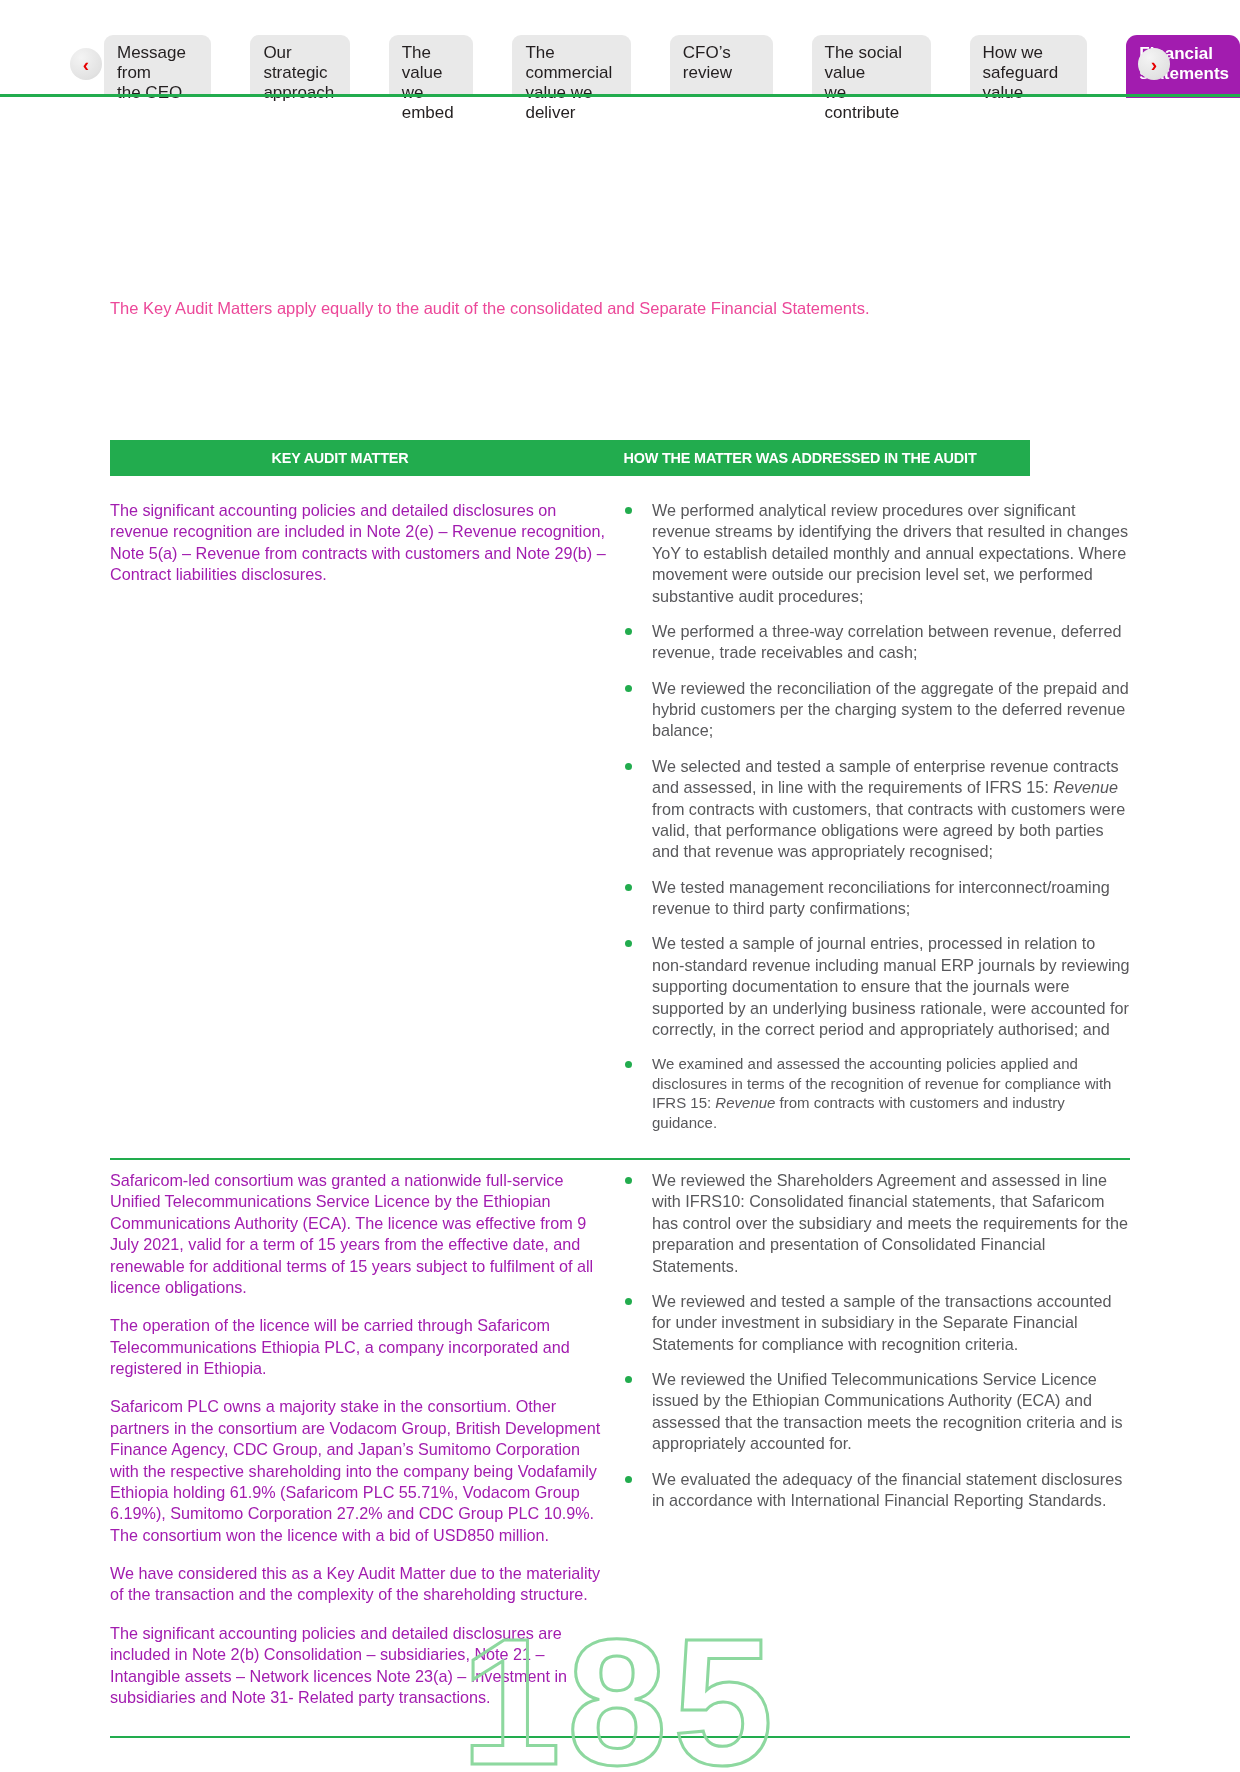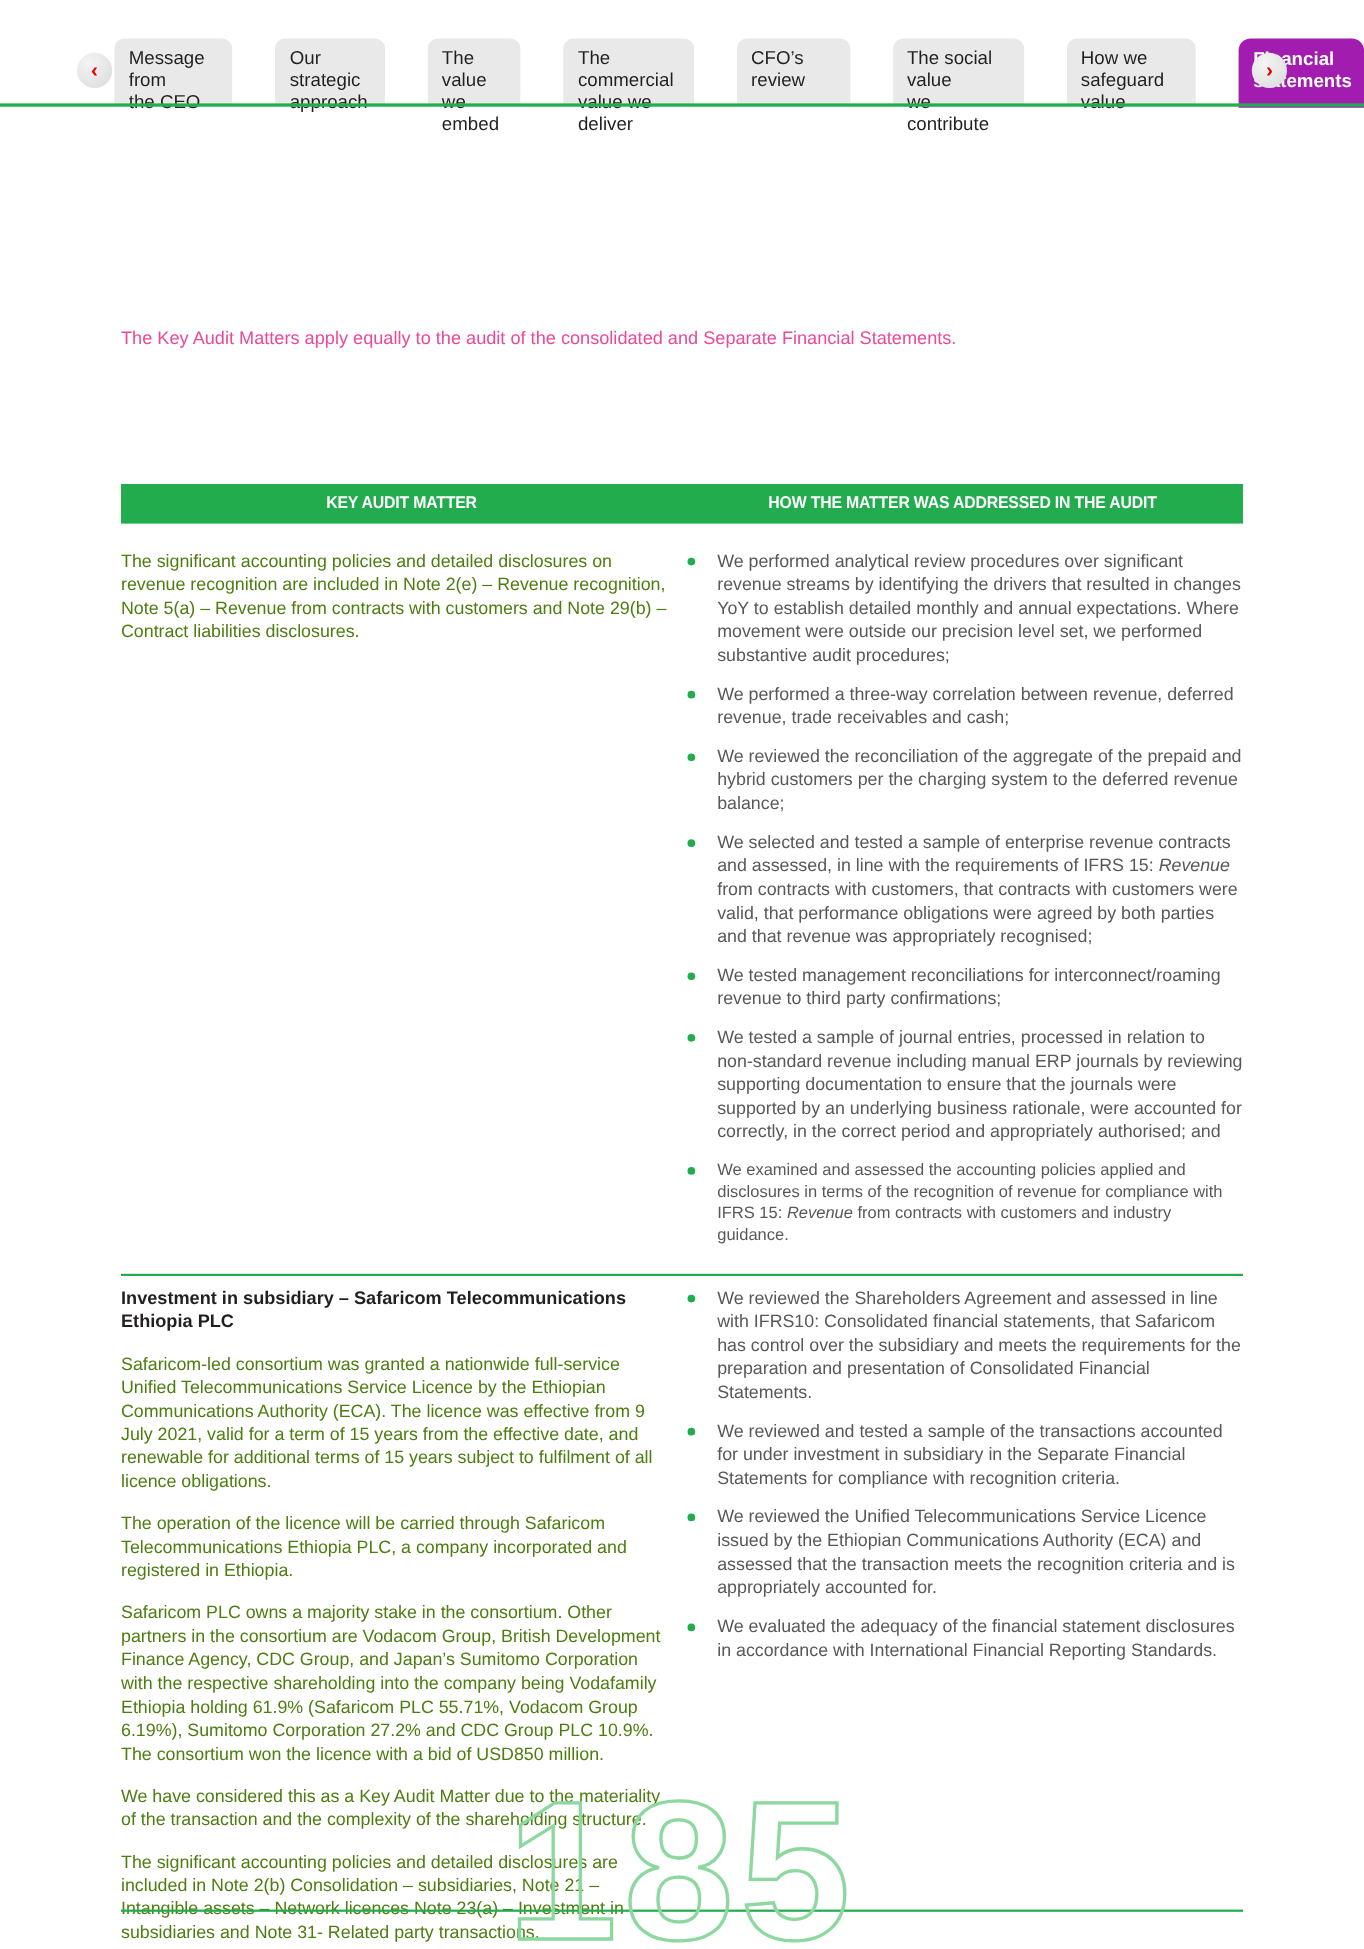--- a/index.html
+++ b/index.html
@@ -63,21 +63,21 @@
   .page{
     position:absolute; left:0; top:96px; width:1240px; height:1676px;
   }
   .intro{
     position:absolute; left:110px; top:202px; width:960px;
     font-size:16.5px; line-height:1.33; color:#ec4899;
   }
 
   
   .tbl-head{
-    position:absolute; left:110px; top:344px; width:1020px; height:36px;
+    position:absolute; left:110px; top:344px; width:920px; height:36px;
     background:#22ac4e; display:flex;
   }
   .tbl-head .cell{
     flex:0 0 50%;
     color:#ffffff; font-weight:bold; font-size:15.5px;
     letter-spacing:-0.2px;
     display:flex; align-items:center; justify-content:center;
     transform:scaleX(0.93);
   }
 
@@ -96,21 +96,21 @@
     position:absolute; left:110px; width:1020px; height:2px;
     background:#22ac4e;
   }
   .sep#sep-1{ top:1062px; }
   .sep#sep-2{ top:1640px; }
 
   p.para{
     margin:0 0 17px 0;
     font-size:16.2px;
     line-height:1.32;
-    color:#4d7c0f;
+    color:#a21caf;
   }
   p.para:last-child{ margin-bottom:0; }
 
   h3.sub{
     margin:0 0 17px 0;
     font-size:16.5px; font-weight:bold; line-height:1.3;
     color:#231f20;
   }
 
   ul.bullets{ margin:0; padding:0; list-style:none; }
@@ -197,21 +197,20 @@
           <li><span class="dot"></span>We tested a sample of journal entries, processed in relation to non-standard revenue including manual ERP journals by reviewing supporting documentation to ensure that the journals were supported by an underlying business rationale, were accounted for correctly, in the correct period and appropriately authorised; and</li>
           <li class="tight"><span class="dot"></span>We examined and assessed the accounting policies applied and disclosures in terms of the recognition of revenue for compliance with IFRS 15: <em>Revenue</em> from contracts with customers and industry guidance.</li>
         </ul>
     </div>
   </div>
 
   <div class="sep" id="sep-1"></div>
 
   <div class="row" id="row-subsidiary">
     <div class="col-left">
-      <h3 class="sub">Investment in subsidiary – Safaricom Telecommunications Ethiopia PLC</h3>
       <div id="subsidiary-paras">
           <p class="para">Safaricom-led consortium was granted a nationwide full-service Unified Telecommunications Service Licence by the Ethiopian Communications Authority (ECA). The licence was effective from 9 July 2021, valid for a term of 15 years from the effective date, and renewable for additional terms of 15 years subject to fulfilment of all licence obligations.</p>
           <p class="para">The operation of the licence will be carried through Safaricom Telecommunications Ethiopia PLC, a company incorporated and registered in Ethiopia.</p>
           <p class="para">Safaricom PLC owns a majority stake in the consortium. Other partners in the consortium are Vodacom Group, British Development Finance Agency, CDC Group, and Japan’s Sumitomo Corporation with the respective shareholding into the company being Vodafamily Ethiopia holding 61.9% (Safaricom PLC 55.71%, Vodacom Group 6.19%), Sumitomo Corporation 27.2% and CDC Group PLC 10.9%. The consortium won the licence with a bid of USD850 million.</p>
           <p class="para">We have considered this as a Key Audit Matter due to the materiality of the transaction and the complexity of the shareholding structure.</p>
           <p class="para">The significant accounting policies and detailed disclosures are included in Note 2(b) Consolidation – subsidiaries, Note 21 – Intangible assets – Network licences Note 23(a) – Investment in subsidiaries and Note 31- Related party transactions.</p>
         </div>
     </div>
     <div class="col-right">
       <ul class="bullets" id="subsidiary-bullets">

